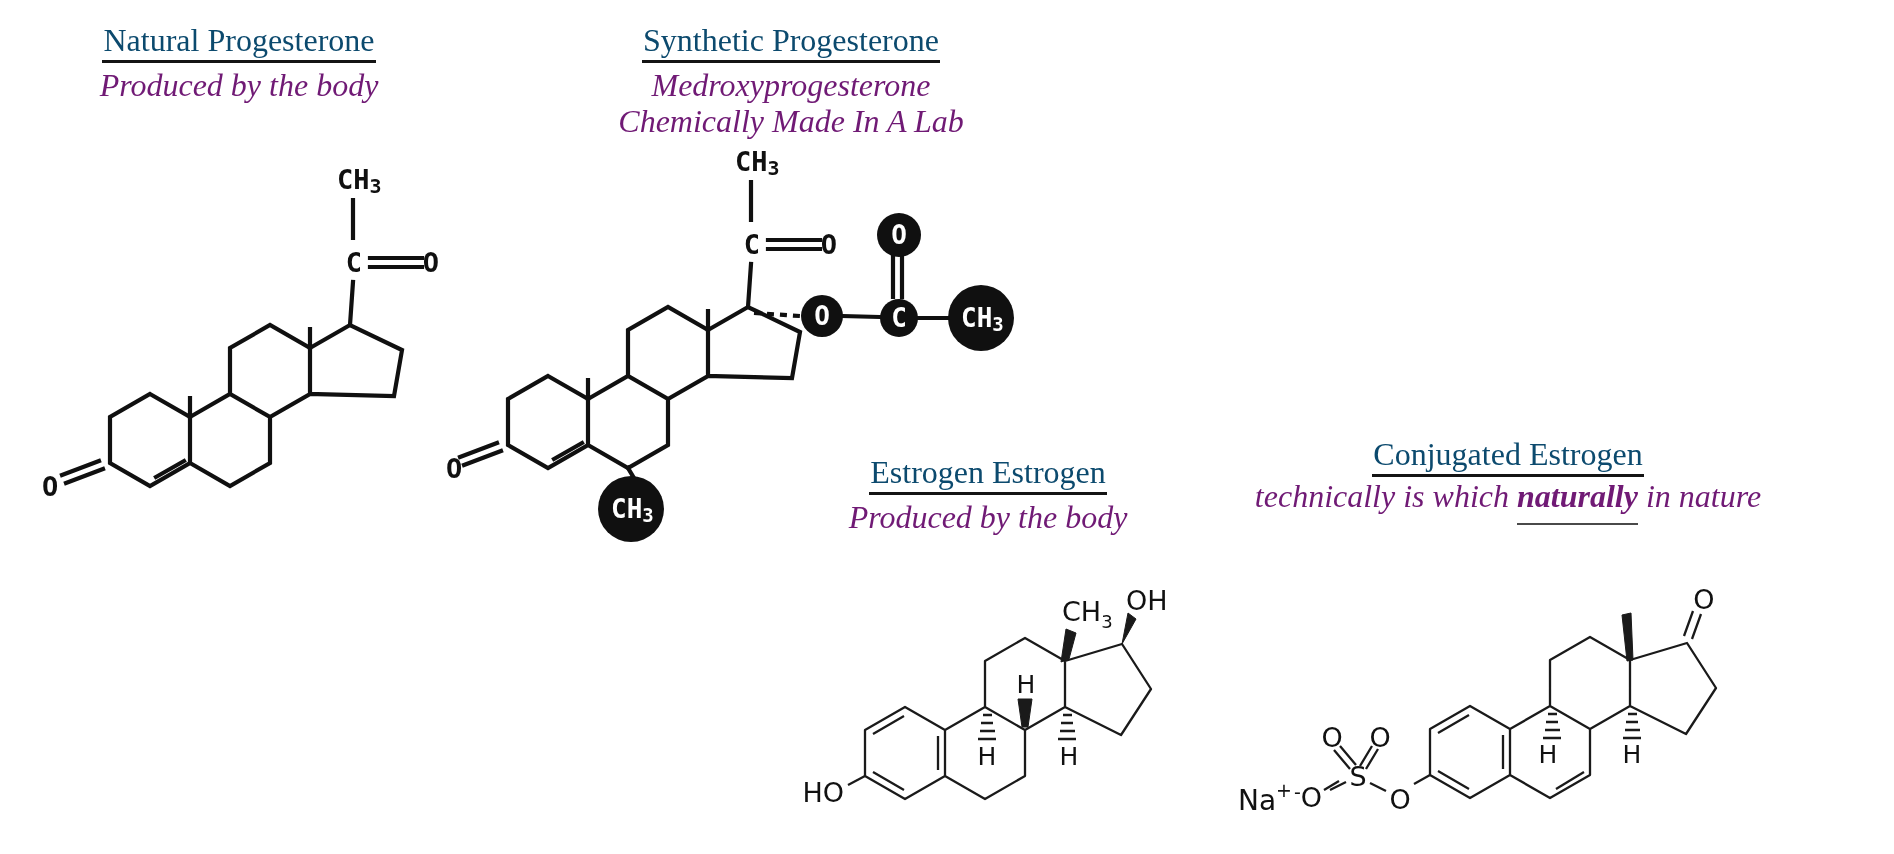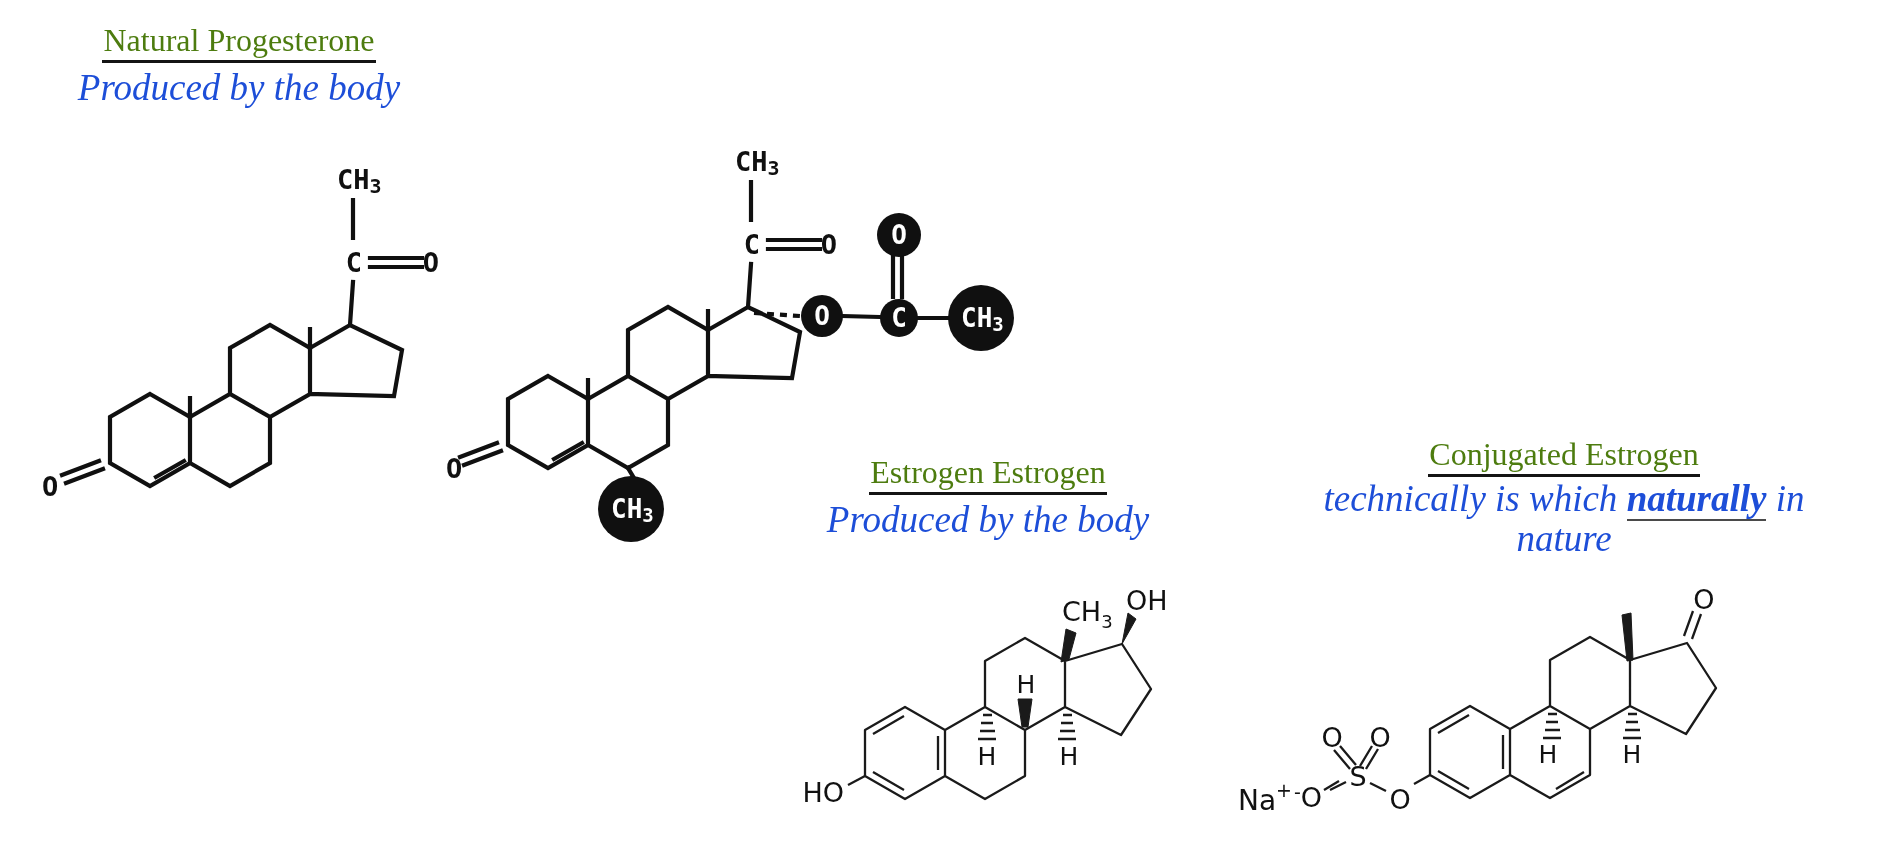--- a/index.html
+++ b/index.html
@@ -1,23 +1,23 @@
 <!DOCTYPE html>
 <html><head>
 <meta charset="utf-8">
 <style>
   html,body{margin:0;padding:0;background:#ffffff;}
   .canvas{position:relative;width:1894px;height:854px;background:#ffffff;overflow:hidden;
           font-family:"Liberation Serif",serif;}
   .title-block{position:absolute;text-align:center;}
-  .sec-title{font-size:32px;color:#4d7c0f;line-height:1.05;}
+  .sec-title{font-size:32px;color:#0c4a6e;line-height:1.05;}
   .sec-title .ul{display:inline-block;border-bottom:3px solid #141414;padding:0 1px 2px 1px;}
-  .sec-sub{font-size:37px;font-style:italic;color:#1d4ed8;line-height:1.08;margin-top:5px;}
+  .sec-sub{font-size:32px;font-style:italic;color:#701a75;line-height:1.08;margin-top:5px;}
   .sec-sub.tight{margin-top:2px;}
-  .emph{font-weight:bold;border-bottom:2px solid #4a4a4a;padding-bottom:0px;}
+  .emph{font-weight:bold;border-bottom:2px solid #4a4a4a;padding-bottom:9px;}
   svg.overlay{position:absolute;left:0;top:0;width:1894px;height:854px;}
   .bold-mol path{stroke:#101010;stroke-width:4.2;fill:none;stroke-linecap:square;}
   .bold-mol path.dashed{stroke-dasharray:7 6;stroke-linecap:butt;}
   .bold-mol circle{fill:#101010;stroke:none;}
   .bold-mol text{font-family:"DejaVu Sans Mono",monospace;font-weight:bold;font-size:27px;fill:#101010;}
   .bold-mol text.circ{fill:#ffffff;font-size:26px;}
   .thin-mol path{stroke:#1a1a1a;stroke-width:2.3;fill:none;stroke-linejoin:round;}
   .thin-mol path.wedge{fill:#1a1a1a;stroke:#1a1a1a;stroke-width:1;}
   .thin-mol text{font-family:"DejaVu Sans",sans-serif;font-size:25px;fill:#111111;}
   .thin-mol text.atom{font-size:27px;}
@@ -25,27 +25,32 @@
 </head>
 <body>
 
 <div class="canvas">
 
   <div class="title-block" style="left:39px;top:24px;width:400px;">
     <div class="sec-title"><span class="ul">Natural Progesterone</span></div>
     <div class="sec-sub">Produced by the body</div>
   </div>
 
+  <div class="title-block" style="left:591px;top:24px;width:400px;">
+    <div class="sec-title"><span class="ul">Synthetic Progesterone</span></div>
+    <div class="sec-sub">Medroxyprogesterone</div>
+    <div class="sec-sub tight">Chemically Made In A Lab</div>
+  </div>
 
   <div class="title-block" style="left:823px;top:456px;width:330px;">
     <div class="sec-title"><span class="ul">Estrogen Estrogen</span></div>
     <div class="sec-sub">Produced by the body</div>
   </div>
 
-  <div class="title-block" style="left:1284px;top:438px;width:560px;text-align:center;">
+  <div class="title-block" style="left:1228px;top:438px;width:560px;text-align:center;">
     <div class="sec-title"><span class="ul">Conjugated Estrogen</span></div>
     <div class="sec-sub tight"><span>technically is which </span><span class="emph">naturally</span><span> in nature</span></div>
   </div>
 
   <svg class="overlay" viewBox="0 0 1894 854">
 
     <g class="bold-mol" transform="translate(150,440)">
       <path d="M 0,-46 L 40,-23 L 40,23 L 0,46 L -40,23 L -40,-23 Z
            M 40,-23 L 80,-46 L 120,-23 L 120,23 L 80,46 L 40,23
            M 80,-46 L 80,-92 L 120,-115 L 160,-92 L 160,-46 L 120,-23

